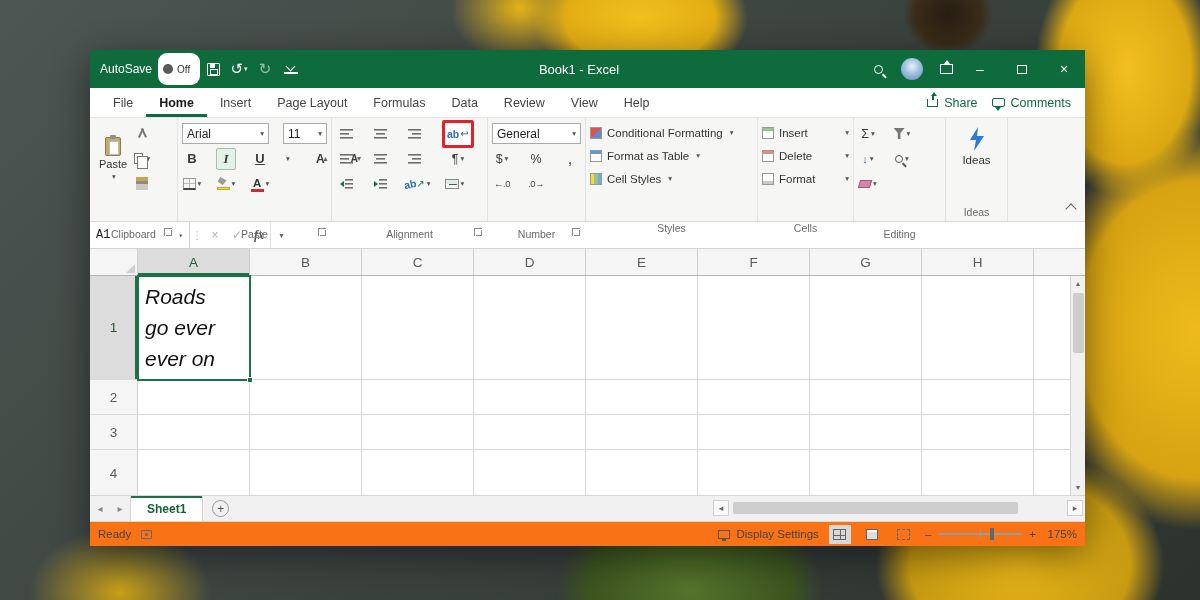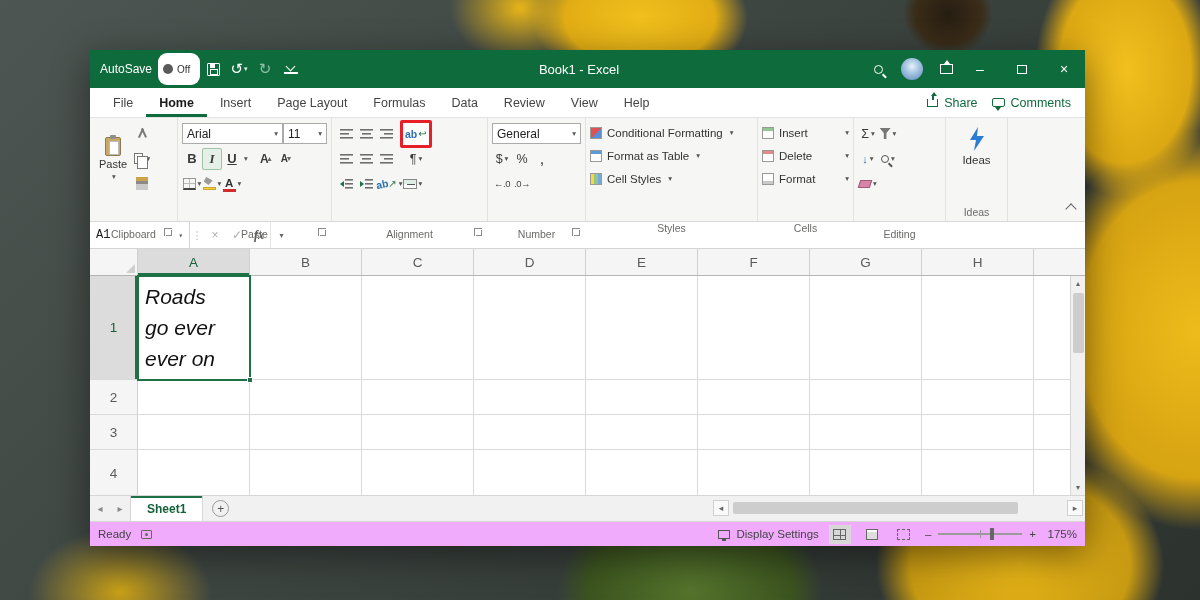--- a/index.html
+++ b/index.html
@@ -60,21 +60,21 @@
   .share-ic::before { content:""; position:absolute; left:3px; top:-7px; border-left:3px solid transparent; border-right:3px solid transparent; border-bottom:4px solid #0e6b3c; }
   .share-ic::after { content:""; position:absolute; left:4.2px; top:-4px; width:1.4px; height:5px; background:#0e6b3c; }
   .comment-ic { width:13px; height:9px; border:1.4px solid #0e6b3c; border-radius:2px; position:relative; }
   .comment-ic::after { content:""; position:absolute; left:2px; bottom:-5px; border-left:3px solid transparent; border-right:3px solid transparent; border-top:4px solid #0e6b3c; }
 
   
   .ribbon { height:104px; background:#f6f6f5; border-bottom:1px solid #d8d8d8; display:flex; position:relative; flex:0 0 auto; }
   .group { display:flex; flex-direction:column; border-right:1px solid #e2e2e1; padding:3px 4px 0; }
   .g-body { flex:1; display:flex; }
   .g-col { display:flex; flex-direction:column; justify-content:flex-start; }
-  .rrow { display:flex; align-items:center; height:25px; gap:0; }
+  .rrow { display:flex; align-items:center; height:25px; gap:14px; }
   .g-label { height:18px; display:flex; align-items:center; justify-content:center; font-size:10.5px; color:#6a6a68; position:relative;margin-top:32px; }
   .launcher { position:absolute; right:1px; bottom:4px; width:8px; height:8px; border-left:1px solid #8a8a88; border-top:1px solid #8a8a88; }
   .launcher::after { content:""; position:absolute; right:0px; bottom:0px; width:5px; height:5px; border-right:1.4px solid #8a8a88; border-bottom:1.4px solid #8a8a88; }
   .dd { font-size:7.5px; color:#555; margin-left:2px; }
   .sb { min-width:20px; height:22px; display:flex; align-items:center; justify-content:center; font-size:12.5px; color:#3b3b3b; border-radius:2px; }
 
   
   .paste-btn { width:38px; display:flex; flex-direction:column; align-items:center; justify-content:center; gap:2px; font-size:11px; color:#333; }
   .paste-ic { width:16px; height:19px; background:#c9a96a; border:1px solid #8f7a49; border-radius:2px; position:relative; }
   .paste-ic::before { content:""; position:absolute; left:4px; top:-3px; width:6px; height:4px; background:#8f8f8f; border-radius:1px; }
@@ -187,21 +187,21 @@
   .sheetbar { height:26px; background:#f1f1f1; border-top:1px solid #d6d6d6; display:flex; align-items:center; flex:0 0 auto; position:relative; }
   .nav-ar { width:20px; text-align:center; color:#888; font-size:10px; }
   .sheettab { height:100%; background:#fff; border-right:1px solid #d6d6d6; border-left:1px solid #d6d6d6; display:flex; align-items:center; padding:0 16px; color:#17603a; font-weight:700; font-size:12px; box-shadow:inset 0 2px 0 #1e7145; }
   .addsheet { width:17px; height:17px; border:1px solid #9a9a9a; border-radius:50%; display:flex; align-items:center; justify-content:center; color:#555; font-size:12px; margin-left:9px; }
   .hscroll { position:absolute; right:2px; top:3px; width:370px; height:18px; display:flex; align-items:center; }
   .hs-arrow { width:16px; height:16px; border:1px solid #cfcfcf; background:#fafafa; display:flex; align-items:center; justify-content:center; color:#666; font-size:9px; }
   .hs-track { flex:1; height:14px; background:#f1f1f1; display:flex; align-items:center; }
   .hs-thumb { width:285px; height:12px; background:#cdcdcd; border-radius:2px; margin-left:4px; }
 
   
-  .statusbar { height:25px; background:#f0abfc; border-top:1px solid #d6d6d6; display:flex; align-items:center; font-size:11.5px; color:#444; padding:0 8px; flex:0 0 auto; }
+  .statusbar { height:25px; background:#f97316; border-top:1px solid #d6d6d6; display:flex; align-items:center; font-size:11.5px; color:#444; padding:0 8px; flex:0 0 auto; }
   .macro-ic { width:11px; height:9px; border:1.3px solid #666; border-radius:1px; margin-left:10px; position:relative; }
   .macro-ic::after { content:""; position:absolute; left:3px; top:2px; width:3px; height:3px; background:#666; border-radius:50%; }
   .sb-right { margin-left:auto; display:flex; align-items:center; gap:10px; }
   .dispset { display:flex; align-items:center; gap:6px; }
   .monitor-ic { width:12px; height:9px; border:1.3px solid #555; position:relative; }
   .monitor-ic::after { content:""; position:absolute; left:3px; bottom:-3px; width:4px; height:2px; background:#555; }
   .view-ic { width:22px; height:19px; display:flex; align-items:center; justify-content:center; }
   .view-ic.active { background:#d8d8d8; }
   .vi-grid { width:13px; height:11px; border:1px solid #666;
     background:linear-gradient(#666,#666) 6px 0/1px 11px no-repeat, linear-gradient(#666,#666) 0 5px/13px 1px no-repeat; }

